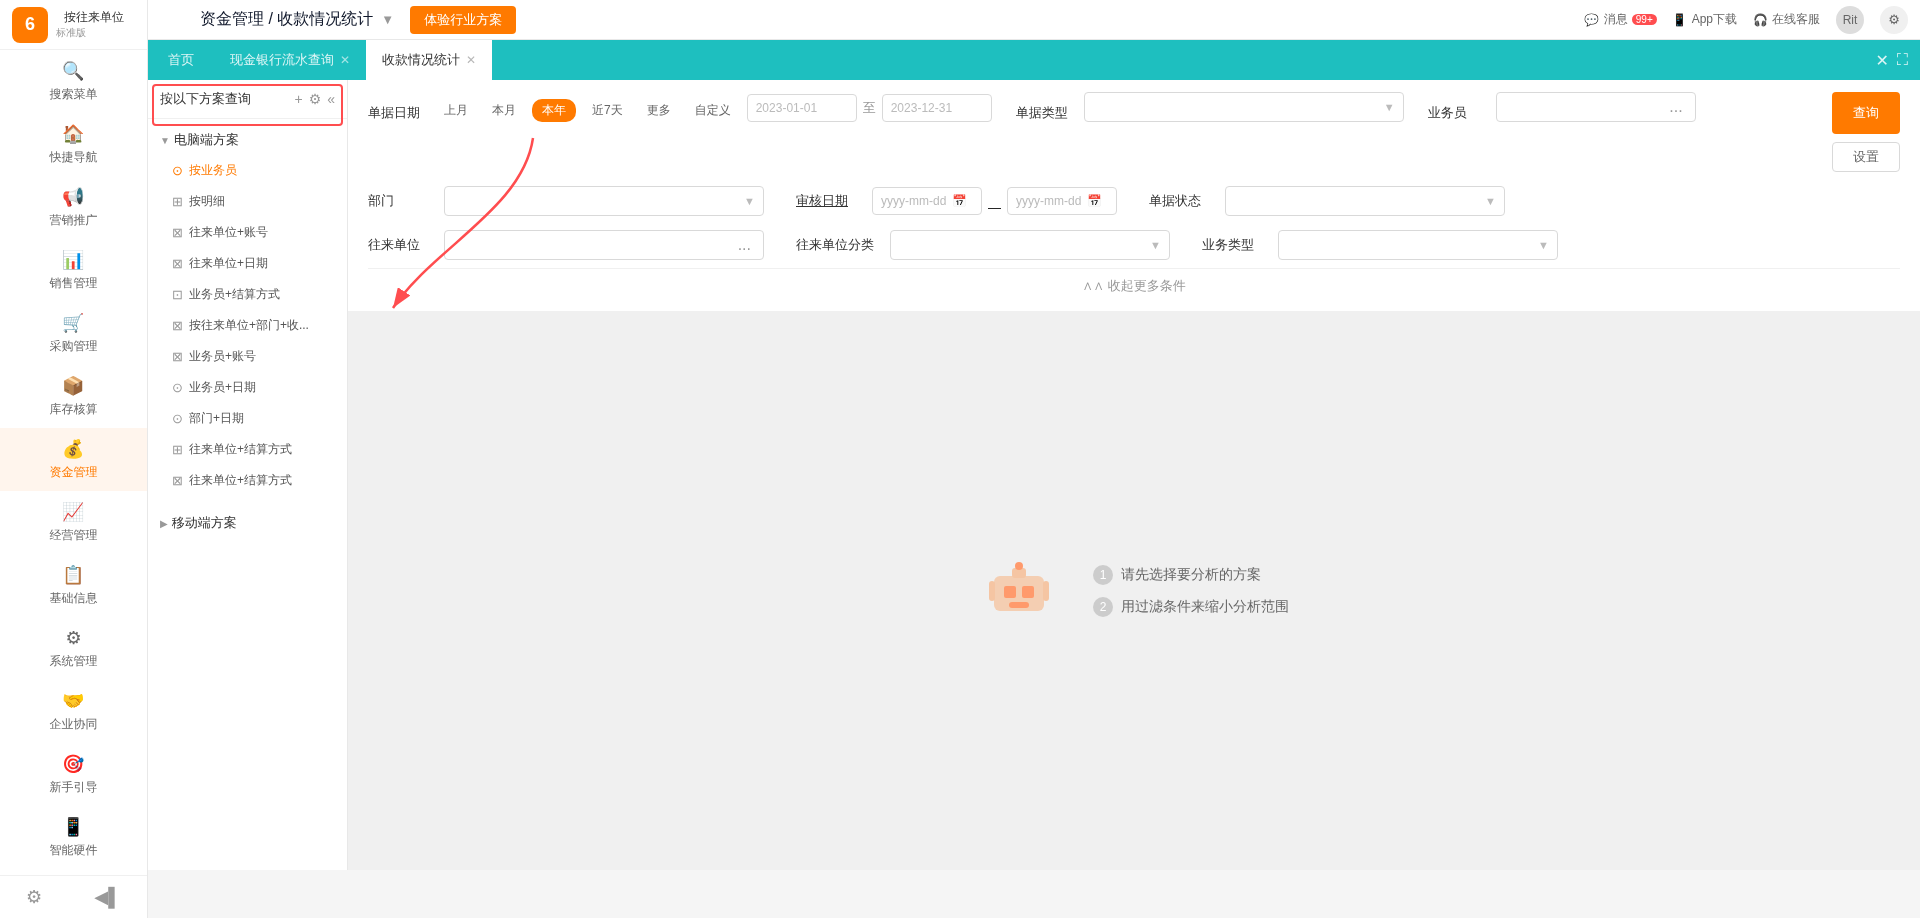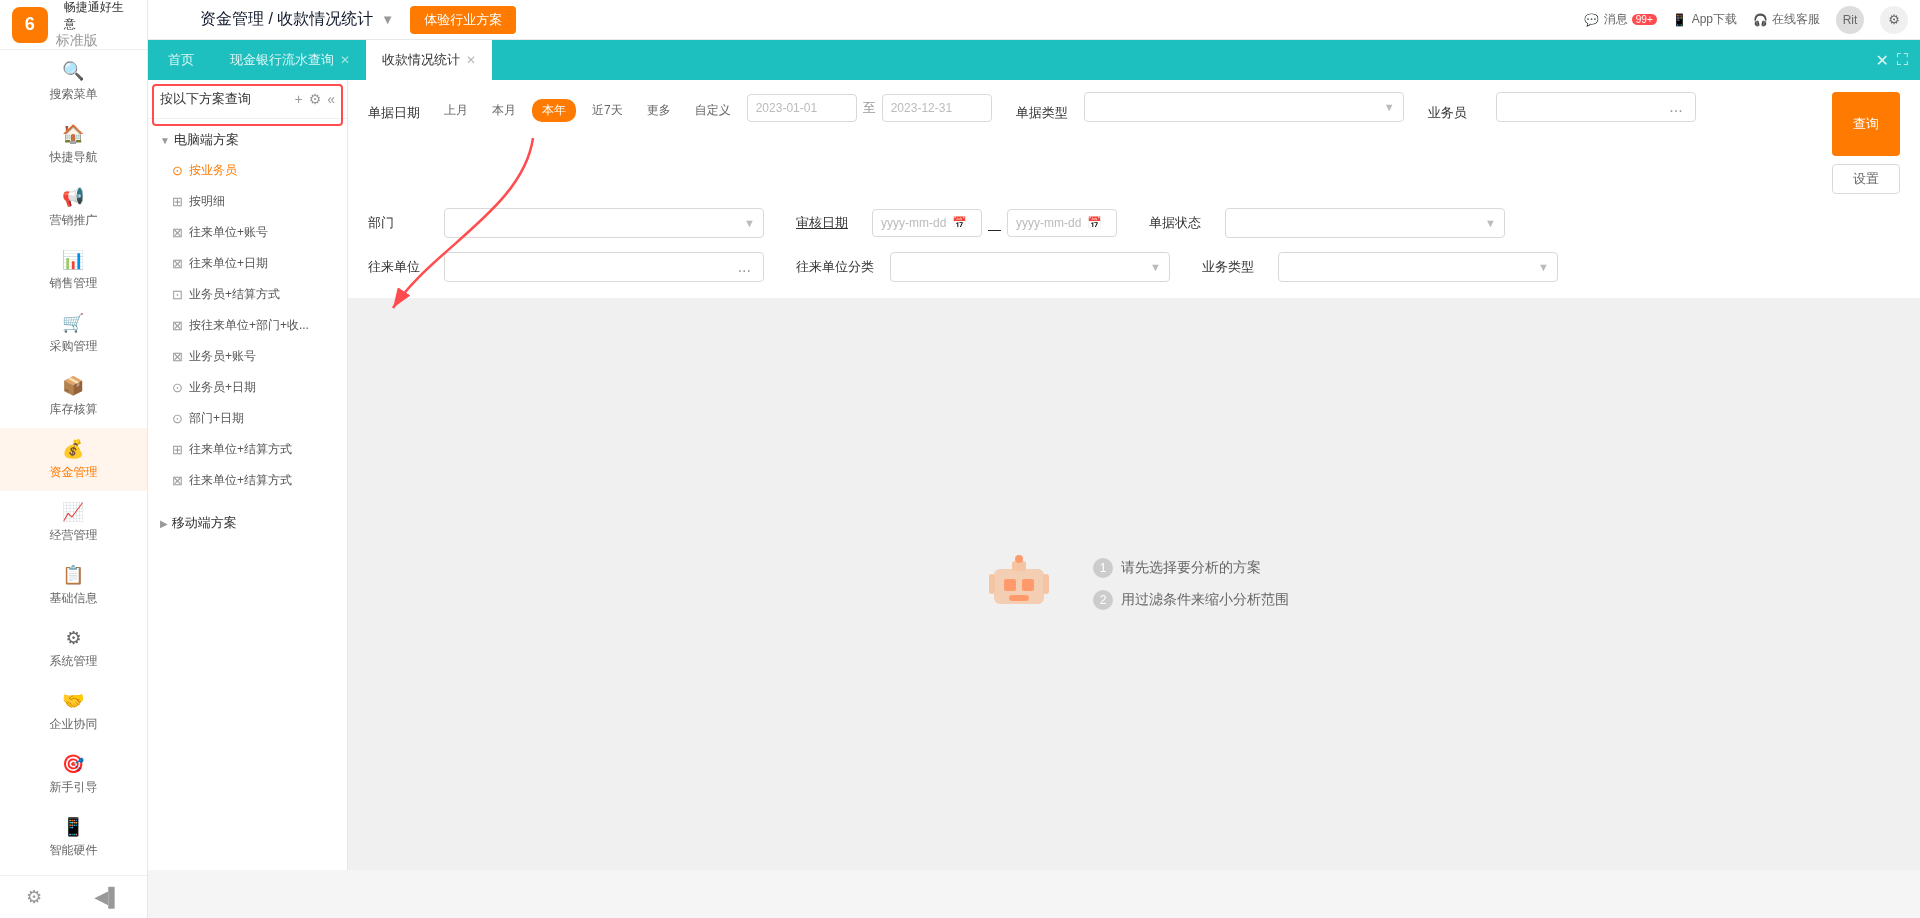--- a/index.html
+++ b/index.html
@@ -104,21 +104,21 @@
       font-size: 18px;
       font-weight: bold;
     }
     .logo-text {
       margin-left: 8px;
       font-size: 12px;
       color: #333;
       line-height: 1.4;
     }
     .logo-sub {
-      font-size: 14px;
+      font-size: 10px;
       color: #999;
     }
     .sidebar-nav {
       flex: 1;
       overflow-y: auto;
     }
     .sidebar-item {
       display: flex;
       flex-direction: column;
       align-items: center;
@@ -397,21 +397,21 @@
       flex-direction: column;
       gap: 8px;
       margin-left: auto;
       align-self: flex-start;
     }
     .query-btn {
       background: #ff7a00;
       color: #fff;
       border: none;
       border-radius: 4px;
-      padding: 23px 20px;
+      padding: 12px 20px;
       font-size: 13px;
       cursor: pointer;
       white-space: nowrap;
     }
     .settings-btn {
       background: #fff;
       color: #666;
       border: 1px solid #d9d9d9;
       border-radius: 4px;
       padding: 5px 20px;
@@ -475,21 +475,21 @@
       overflow: hidden;
     }
   </style>
 </head>
 <body>
 
 <div class="sidebar">
   <div class="sidebar-logo">
     <div class="logo-icon">6</div>
     <div style="margin-left:8px;">
-      <div class="logo-text">畅捷通好生意</div>
+      <div class="logo-text">按往来单位</div>
       <div class="logo-sub">标准版</div>
     </div>
   </div>
   <div class="sidebar-nav">
 
     <div class="sidebar-item">
       <span class="icon">🔍</span>
       <span>搜索菜单</span>
     </div>
     <div class="sidebar-item">
@@ -753,20 +753,24 @@
             <span style="color:#bbb;"></span>
             <span class="dropdown-arrow">▼</span>
           </div>
           <span class="filter-label" style="margin-left:16px;">业务类型</span>
           <div class="filter-select" style="min-width:200px;max-width:280px;">
             <span style="color:#bbb;"></span>
             <span class="dropdown-arrow">▼</span>
           </div>
         </div>
 
+        <div class="collapse-bar">
+          <span>∧∧</span>
+          <span>收起更多条件</span>
+        </div>
       </div>
 
       <div style="flex:1;background:#f0f0f0;display:flex;align-items:center;justify-content:center;">
         <div class="empty-state">
 
           <div style="width:90px;height:90px;">
             <svg viewBox="0 0 80 80" width="80" height="80">
               <rect x="15" y="30" width="50" height="35" rx="6" fill="#f5c5a3" opacity="0.8"></rect>
               <rect x="25" y="40" width="12" height="12" rx="2" fill="#ff9a6c"></rect>
               <rect x="43" y="40" width="12" height="12" rx="2" fill="#ff9a6c"></rect>

